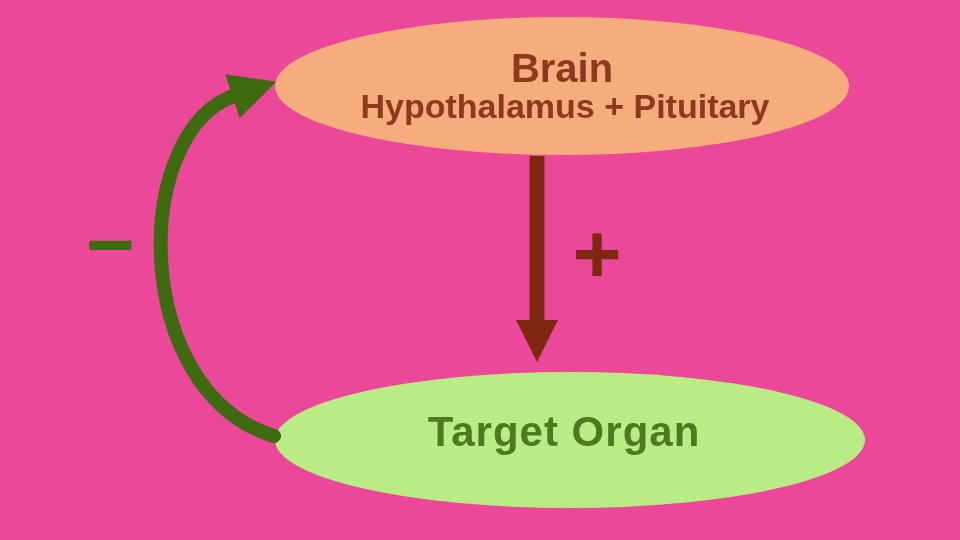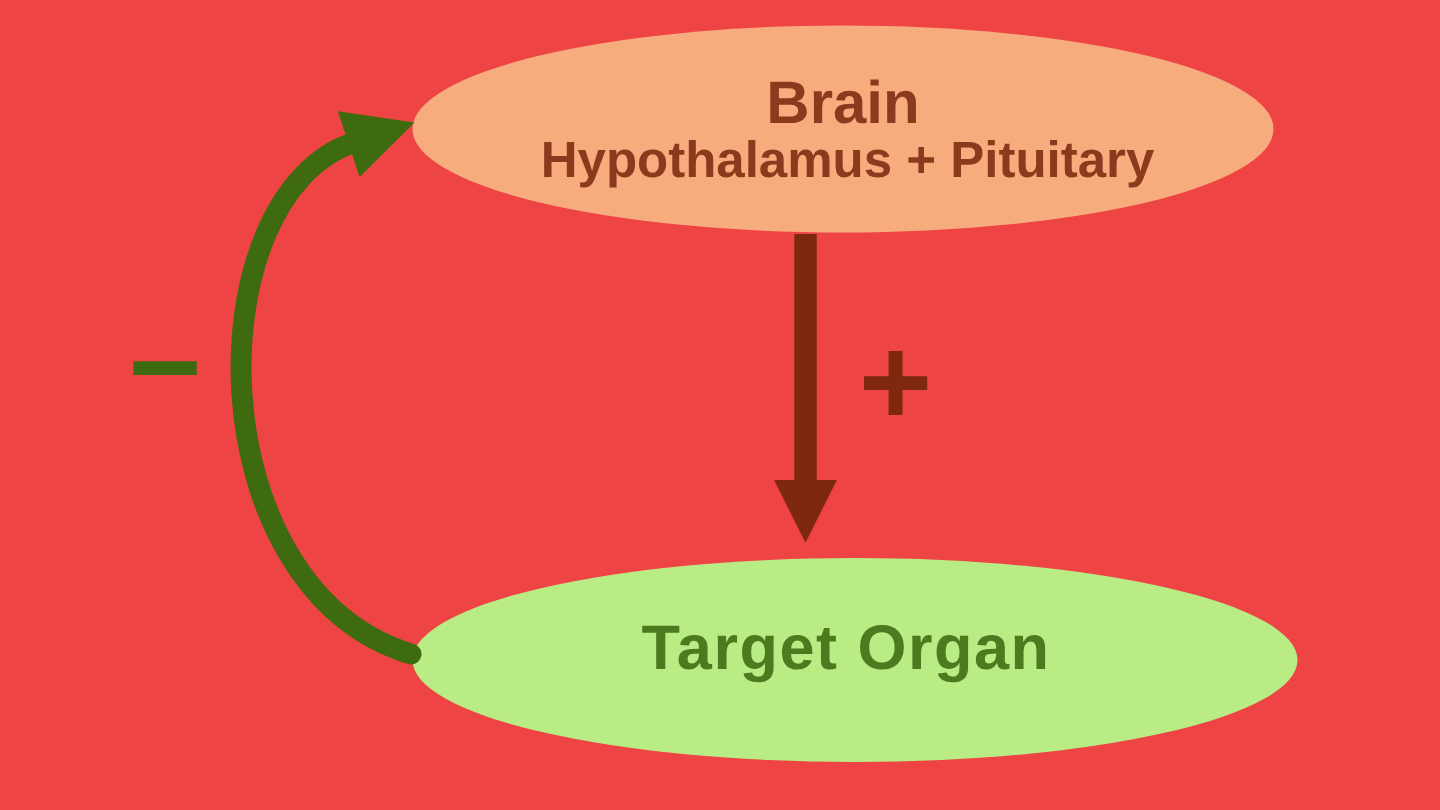--- a/index.html
+++ b/index.html
@@ -5,21 +5,21 @@
   html, body {
     margin: 0;
     padding: 0;
     background: #ffffff;
     font-family: "Liberation Sans", sans-serif;
   }
   .canvas {
     position: relative;
     width: 960px;
     height: 540px;
-    background: #ef4444;
+    background: #ec4899;
     overflow: hidden;
   }
   svg { display: block; }
   .node-title   { font-weight: bold; text-anchor: middle; }
   .sign-glyph   { font-weight: bold; text-anchor: middle; }
 </style>
 </head>
 <body>
 
 <div class="canvas">

